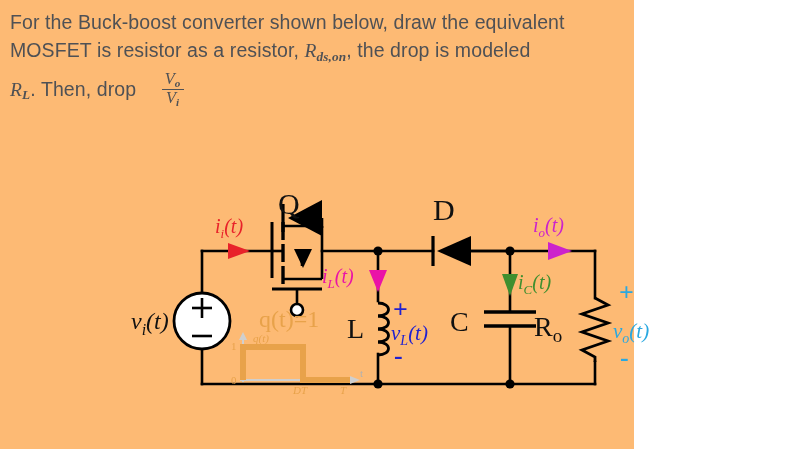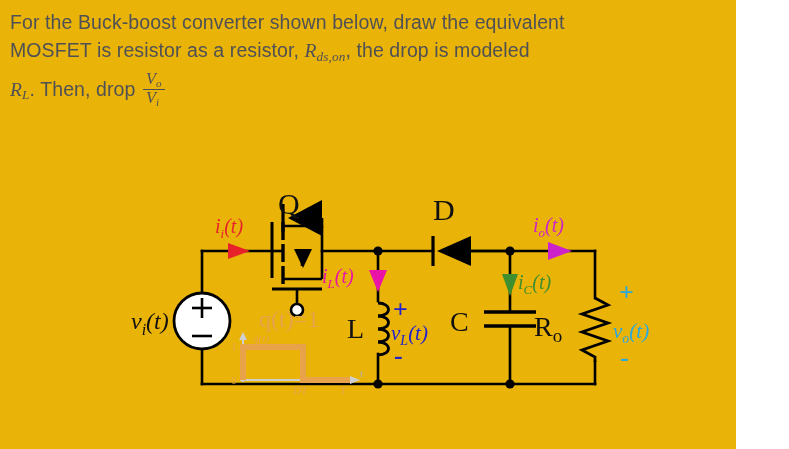--- a/index.html
+++ b/index.html
@@ -9,23 +9,23 @@
   }
   body {
     width: 789px;
     height: 449px;
     overflow: hidden;
     font-family: "Liberation Sans", sans-serif;
     color: #4a4a4a;
   }
   #page {
     position: relative;
-    width: 736px;
+    width: 634px;
     height: 449px;
-    background: #eab308;
+    background: #fdba74;
   }
 
   
   #problem-text {
     position: absolute;
     left: 10px;
     top: 8px;
     width: 775px;
     font-size: 19.5px;
     line-height: 28px;
@@ -35,30 +35,31 @@
   }
   .ital {
     font-family: "Liberation Serif", serif;
     font-style: italic;
   }
   .sub {
     font-size: 0.68em;
     vertical-align: -0.28em;
     font-family: "Liberation Serif", serif;
     font-style: italic;
+    font-weight: bold;
   }
   .frac {
     display: inline-block;
     vertical-align: -0.48em;
-    text-align: left;
+    text-align: center;
     font-family: "Liberation Serif", serif;
     font-style: italic;
     font-size: 0.84em;
     line-height: 1.02;
-    margin: 0 2px;
+    margin: 0 20px;
   }
   .frac .num { display: block; padding: 0 3px; }
   .frac .den { display: block; padding: 0 3px; border-top: 1.4px solid #4f5155; }
 
   
   #circuit-wrap {
     position: absolute;
     left: 0;
     top: 186px;
     width: 789px;

